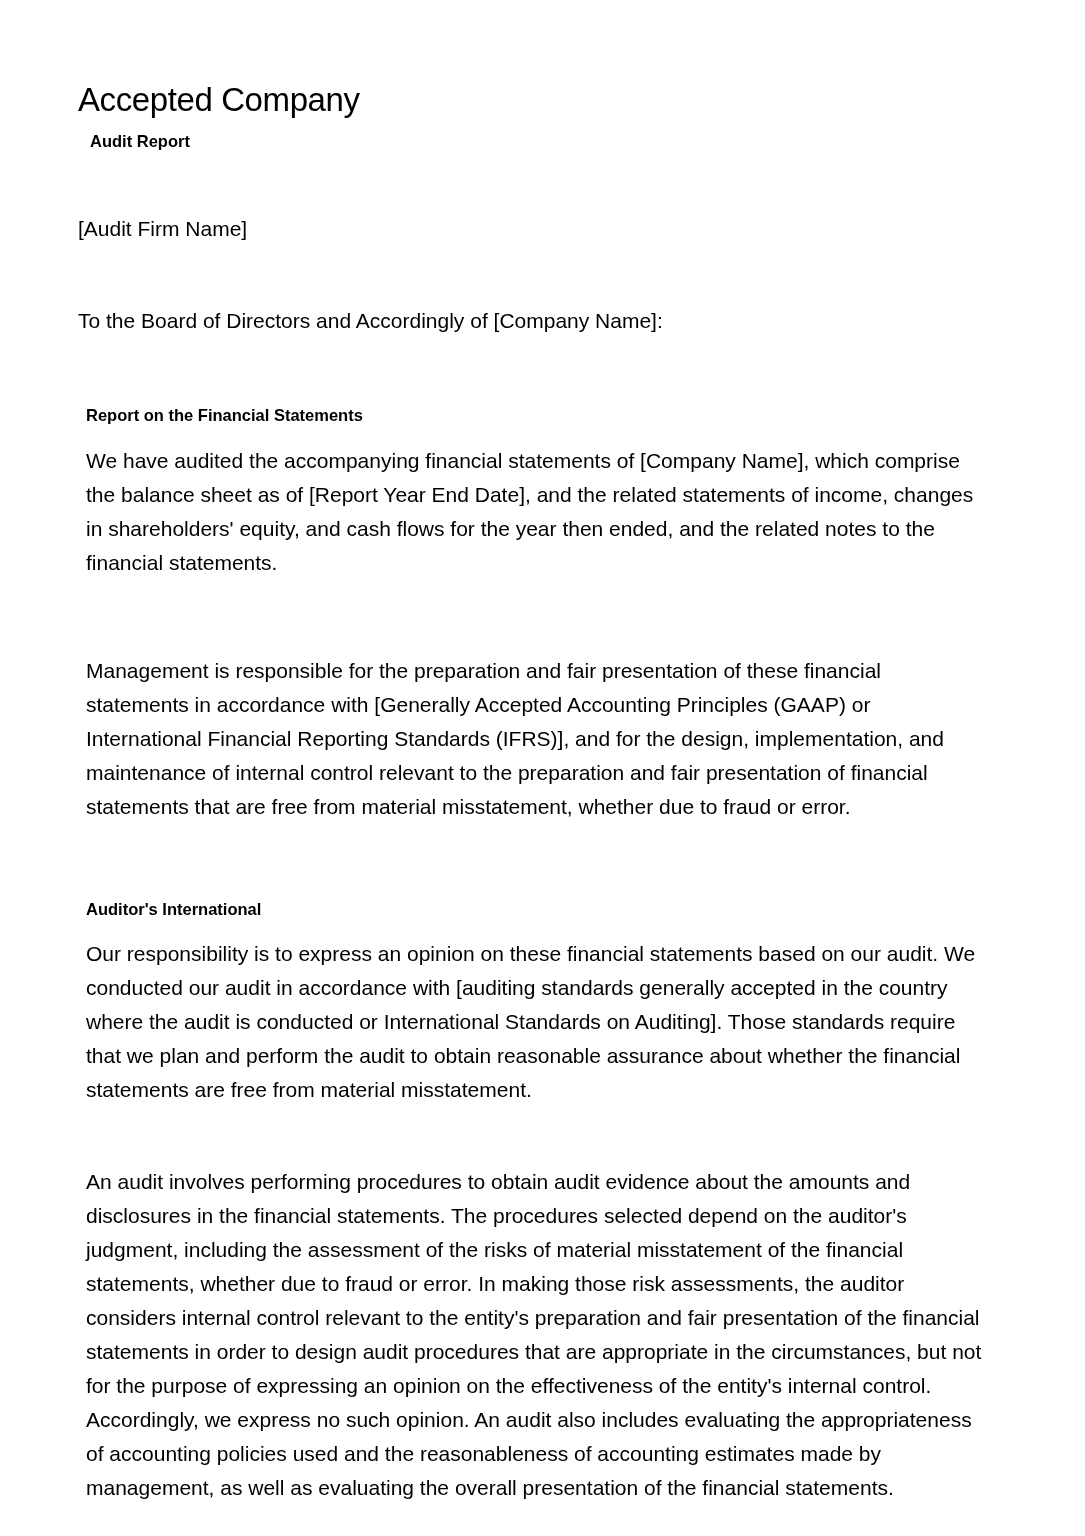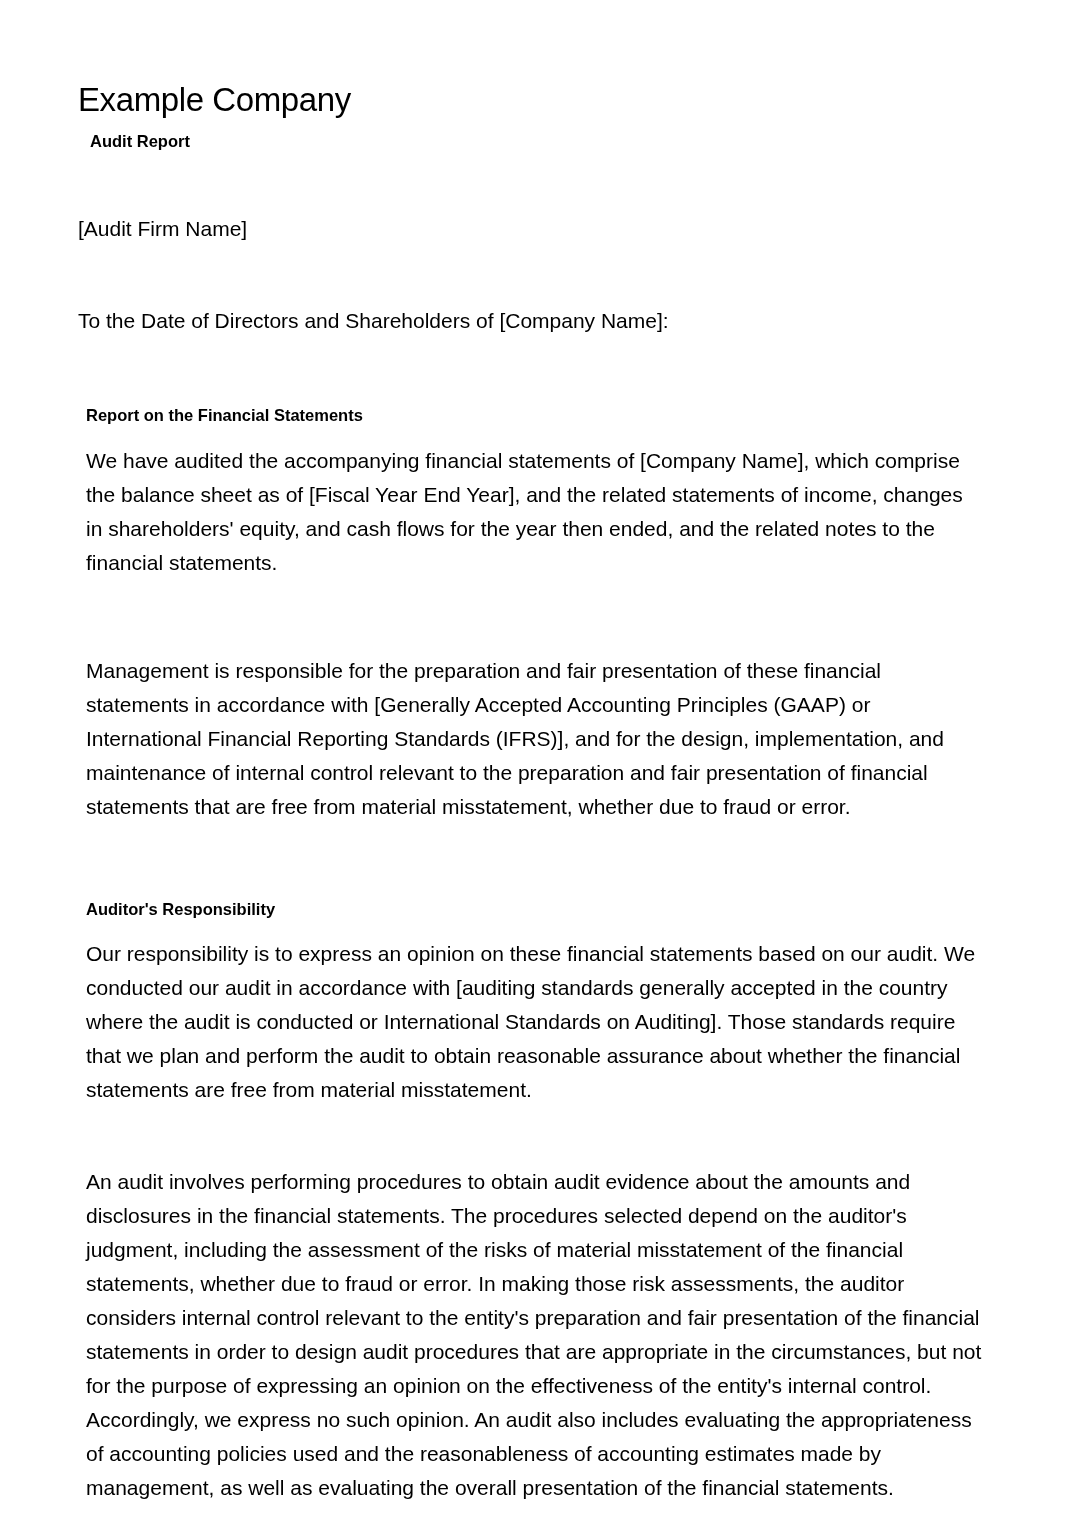--- a/index.html
+++ b/index.html
@@ -50,49 +50,49 @@
     line-height: 1.4;
     margin: 0 0 16px 0;
   }
   .block { margin: 8px; }
 </style>
 </head>
 <body>
 
 <div class="page">
 
-  <h1 class="doc-title">Example Company</h1>
+  <h1 class="doc-title">Accepted Company</h1>
 
   <div class="doc-subtitle">Audit Report</div>
 
   <div class="spacer-lg"></div>
 
   <p class="para">[Audit Firm Name]</p>
 
   <div class="spacer-md"></div>
 
-  <p class="para">To the Date of Directors and Shareholders of [Company Name]:</p>
+  <p class="para">To the Board of Directors and Accordingly of [Company Name]:</p>
 
   <div class="spacer-md"></div>
 
   <section class="block">
     <h2 class="section-heading">Report on the Financial Statements</h2>
-    <p class="para">We have audited the accompanying financial statements of [Company Name], which comprise the balance sheet as of [Fiscal Year End Year], and the related statements of income, changes in shareholders' equity, and cash flows for the year then ended, and the related notes to the financial statements.</p>
+    <p class="para">We have audited the accompanying financial statements of [Company Name], which comprise the balance sheet as of [Report Year End Date], and the related statements of income, changes in shareholders' equity, and cash flows for the year then ended, and the related notes to the financial statements.</p>
   </section>
 
   <div class="spacer-md"></div>
 
   <section class="block">
     <p class="para">Management is responsible for the preparation and fair presentation of these financial statements in accordance with [Generally Accepted Accounting Principles (GAAP) or International Financial Reporting Standards (IFRS)], and for the design, implementation, and maintenance of internal control relevant to the preparation and fair presentation of financial statements that are free from material misstatement, whether due to fraud or error.</p>
   </section>
 
   <div class="spacer-md"></div>
 
   <section class="block">
-    <h2 class="section-heading">Auditor's Responsibility</h2>
+    <h2 class="section-heading">Auditor's International</h2>
     <p class="para">Our responsibility is to express an opinion on these financial statements based on our audit. We conducted our audit in accordance with [auditing standards generally accepted in the country where the audit is conducted or International Standards on Auditing]. Those standards require that we plan and perform the audit to obtain reasonable assurance about whether the financial statements are free from material misstatement.</p>
 
     <div class="spacer-md"></div>
 
     <p class="para">An audit involves performing procedures to obtain audit evidence about the amounts and disclosures in the financial statements. The procedures selected depend on the auditor's judgment, including the assessment of the risks of material misstatement of the financial statements, whether due to fraud or error. In making those risk assessments, the auditor considers internal control relevant to the entity's preparation and fair presentation of the financial statements in order to design audit procedures that are appropriate in the circumstances, but not for the purpose of expressing an opinion on the effectiveness of the entity's internal control. Accordingly, we express no such opinion. An audit also includes evaluating the appropriateness of accounting policies used and the reasonableness of accounting estimates made by management, as well as evaluating the overall presentation of the financial statements.</p>
 
     <div class="spacer-md"></div>
 
   </section>
 

